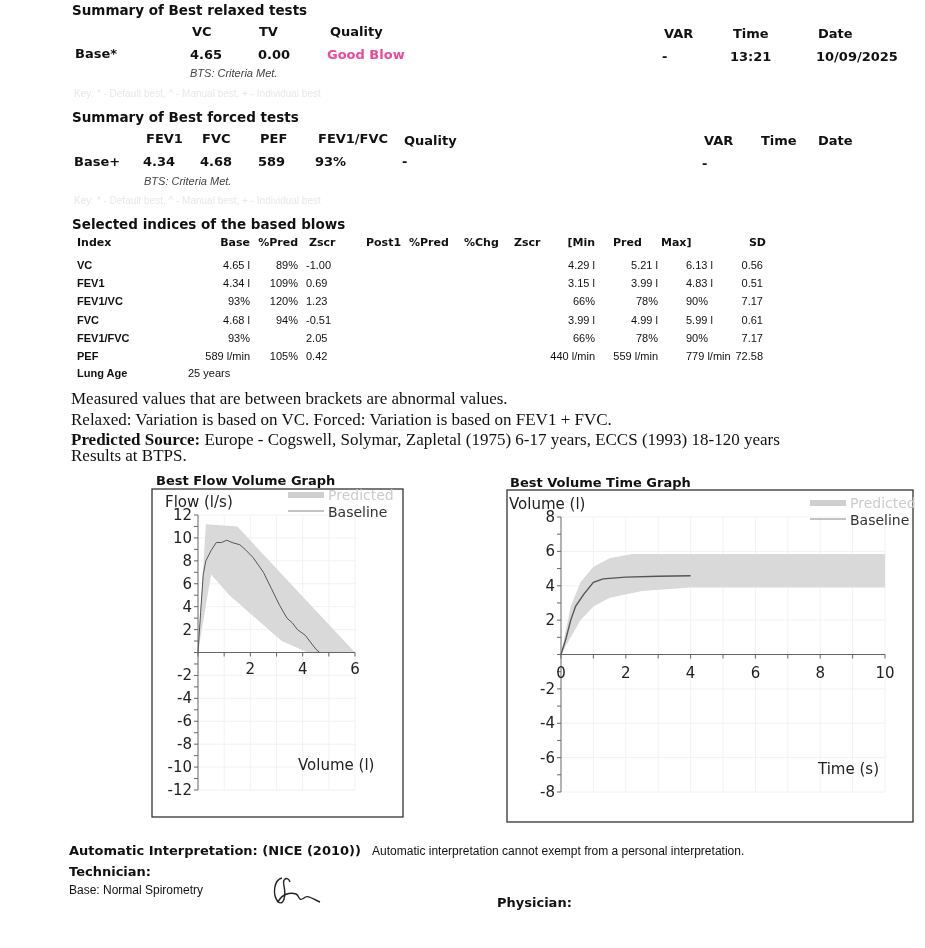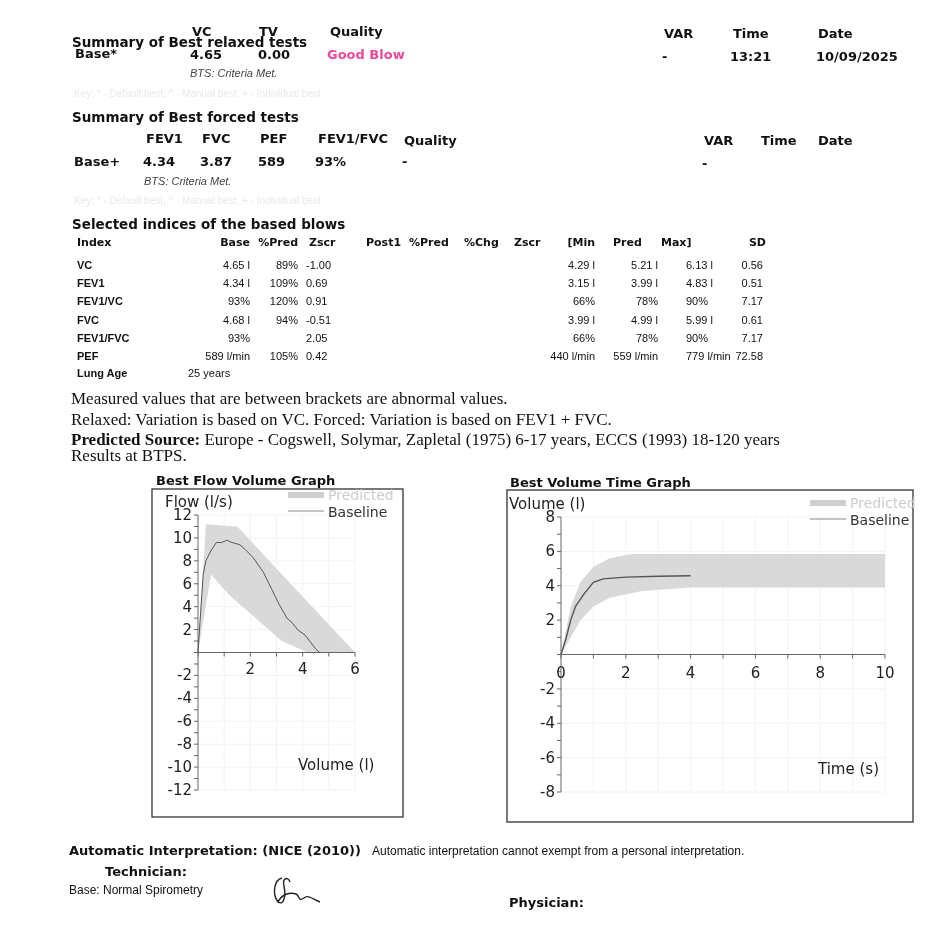--- a/index.html
+++ b/index.html
@@ -11,21 +11,21 @@
   .key{font-size:10px;color:#e8e8e8;font-family:"Liberation Sans",sans-serif;}
   .th{font-weight:bold;font-size:11px;}
   .td{font-size:11px;font-family:"Liberation Sans",sans-serif;}
   .note{font-size:17px;font-family:Liberation Serif, serif;text-align:right;}
   .gray{color:#ec4899;}
   svg text{font-family:"DejaVu Sans",sans-serif;}
 </style>
 </head>
 <body>
 
-<div class="abs h" style="left:72px;top:2px;margin-top:32px;">Summary of Best relaxed tests</div>
+<div class="abs h" style="left:72px;top:2px;">Summary of Best relaxed tests</div>
 <div class="abs b" style="left:192px;top:24px;">VC</div>
 <div class="abs b" style="left:259px;top:24px;">TV</div>
 <div class="abs b" style="left:330px;top:24px;">Quality</div>
 <div class="abs b" style="left:664px;top:26px;">VAR</div>
 <div class="abs b" style="left:733px;top:26px;">Time</div>
 <div class="abs b" style="left:818px;top:26px;">Date</div>
 
 <div class="abs b" style="left:75px;top:46px;">Base*</div>
 <div class="abs b" style="left:190px;top:47px;">4.65</div>
 <div class="abs b" style="left:258px;top:47px;">0.00</div>
@@ -41,21 +41,21 @@
 <div class="abs b" style="left:202px;top:131px;">FVC</div>
 <div class="abs b" style="left:260px;top:131px;">PEF</div>
 <div class="abs b" style="left:318px;top:131px;">FEV1/FVC</div>
 <div class="abs b" style="left:404px;top:133px;">Quality</div>
 <div class="abs b" style="left:704px;top:133px;">VAR</div>
 <div class="abs b" style="left:761px;top:133px;">Time</div>
 <div class="abs b" style="left:818px;top:133px;">Date</div>
 
 <div class="abs b" style="left:74px;top:154px;">Base+</div>
 <div class="abs b" style="left:143px;top:154px;">4.34</div>
-<div class="abs b" style="left:200px;top:154px;">3.87</div>
+<div class="abs b" style="left:200px;top:154px;">4.68</div>
 <div class="abs b" style="left:258px;top:154px;">589</div>
 <div class="abs b" style="left:315px;top:154px;">93%</div>
 <div class="abs b" style="left:402px;top:154px;">-</div>
 <div class="abs b" style="left:702px;top:156px;">-</div>
 <div class="abs it" style="left:144px;top:175px;">BTS: Criteria Met.</div>
 <div class="abs key" style="left:74px;top:195px;">Key: * - Default best, ^ - Manual best, + - Individual best</div>
 
 <div class="abs h" style="left:72px;top:216px;">Selected indices of the based blows</div>
 <div id="indices-table">
     <div class="abs th" style="left: 77px; top: 236px;">Index</div>
@@ -87,21 +87,21 @@
       <div class="abs td" style="top: 277.2px; left: 306px;">0.69</div>
       <div class="abs td" style="top: 277.2px; left: 520px; width: 75px; text-align: right;">3.15 l</div>
       <div class="abs td" style="top: 277.2px; left: 598px; width: 60px; text-align: right;">3.99 l</div>
       <div class="abs td" style="top: 277.2px; left: 686px;">4.83 l</div>
       <div class="abs td" style="top: 277.2px; left: 726px; width: 37px; text-align: right;">0.51</div>
     </div>
     <div>
       <div class="abs td" style="top: 295.4px; left: 77px; font-weight: bold;">FEV1/VC</div>
       <div class="abs td" style="top: 295.4px; left: 170px; width: 80px; text-align: right;">93%</div>
       <div class="abs td" style="top: 295.4px; left: 258px; width: 40px; text-align: right;">120%</div>
-      <div class="abs td" style="top: 295.4px; left: 306px;">0.91</div>
+      <div class="abs td" style="top: 295.4px; left: 306px;">1.23</div>
       <div class="abs td" style="top: 295.4px; left: 520px; width: 75px; text-align: right;">66%</div>
       <div class="abs td" style="top: 295.4px; left: 598px; width: 60px; text-align: right;">78%</div>
       <div class="abs td" style="top: 295.4px; left: 686px;">90%</div>
       <div class="abs td" style="top: 295.4px; left: 726px; width: 37px; text-align: right;">7.17</div>
     </div>
     <div>
       <div class="abs td" style="top: 313.6px; left: 77px; font-weight: bold;">FVC</div>
       <div class="abs td" style="top: 313.6px; left: 170px; width: 80px; text-align: right;">4.68 l</div>
       <div class="abs td" style="top: 313.6px; left: 258px; width: 40px; text-align: right;">94%</div>
       <div class="abs td" style="top: 313.6px; left: 306px;">-0.51</div>
@@ -296,17 +296,17 @@
     <line x1="810" y1="519" x2="846" y2="519" stroke="#888" stroke-width="1"></line>
     <text x="850" y="525" font-size="14" fill="#333">Baseline</text>
     <polyline points="561,654.5 565.86,639.03125 570.72,620.125 575.58,606.375 583.68,594.34375 593.4,582.3125 603.12,578.875 625.8,577.15625 658.2,576.296875 690.6,575.78125" fill="none" stroke="#555555" stroke-width="1.4"></polyline>
   </svg>
 
 <div class="abs" style="left:69px;top:840px;text-align:center;">
   <span style="font-weight:bold;font-size:13px;">Automatic Interpretation: (NICE (2010))</span>
   <span style="font-size:12px;font-family:'Liberation Sans',sans-serif;margin-left:6px;">Automatic interpretation cannot exempt from a personal interpretation.</span>
 </div>
 <div class="abs" style="left:69px;top:855px;font-size:12px;font-family:'Liberation Sans',sans-serif;margin-top:28px;">Base: Normal Spirometry</div>
-<div class="abs b" style="left:69px;top:864px;margin-top:0;top:864px;margin-left:36px;" id="tech">Technician:</div>
-<div class="abs b" style="left:497px;top:895px;margin-left:12px;">Physician:</div>
+<div class="abs b" style="left:69px;top:864px;margin-top:0;top:864px;" id="tech">Technician:</div>
+<div class="abs b" style="left:497px;top:895px;">Physician:</div>
 <svg class="abs" style="left:268px;top:872px;" width="60" height="40">
   <path d="M14 6 C6 8 4 22 10 30 C16 34 18 24 16 14 C14 6 20 4 22 10 M10 30 C14 22 22 20 28 22 C32 24 30 30 36 26 C40 22 46 28 52 30" stroke="#222" stroke-width="1.4" fill="none"></path>
 </svg>
 
 </body></html>

